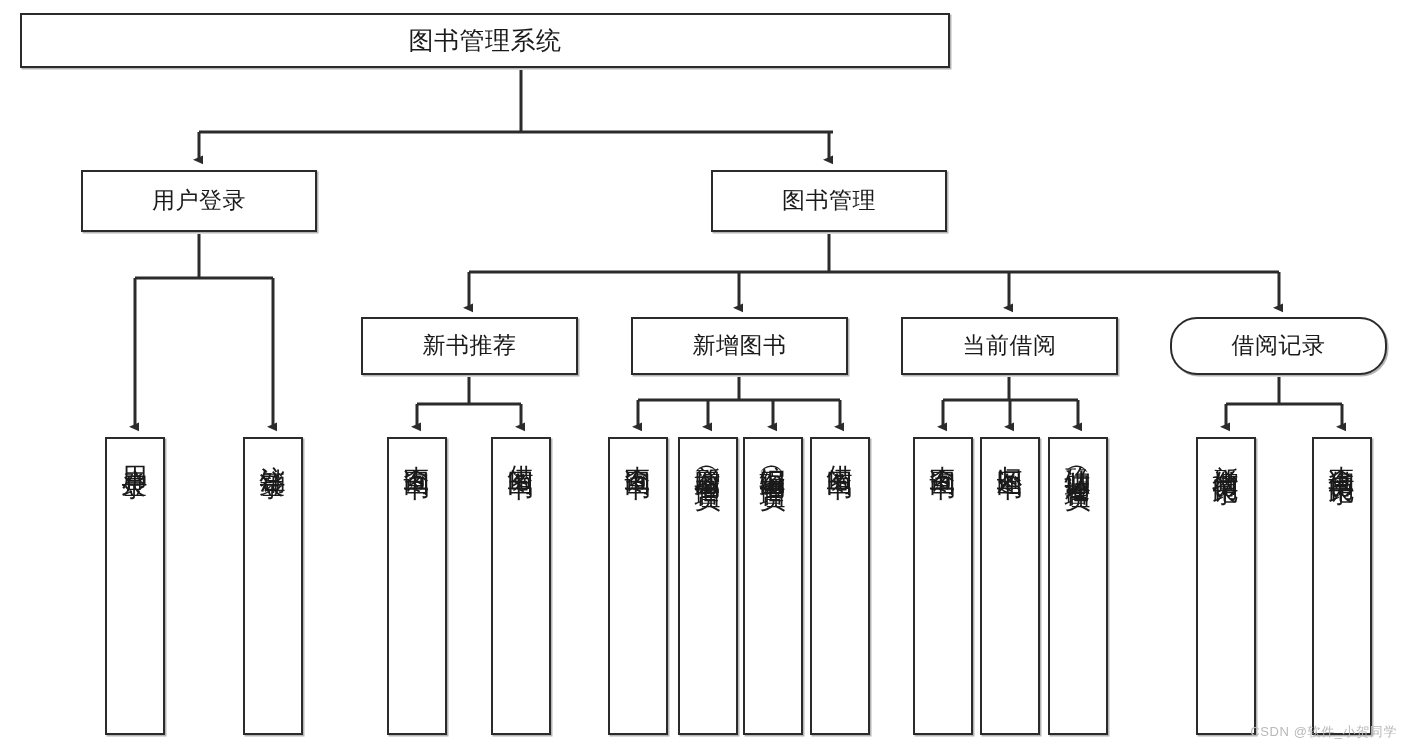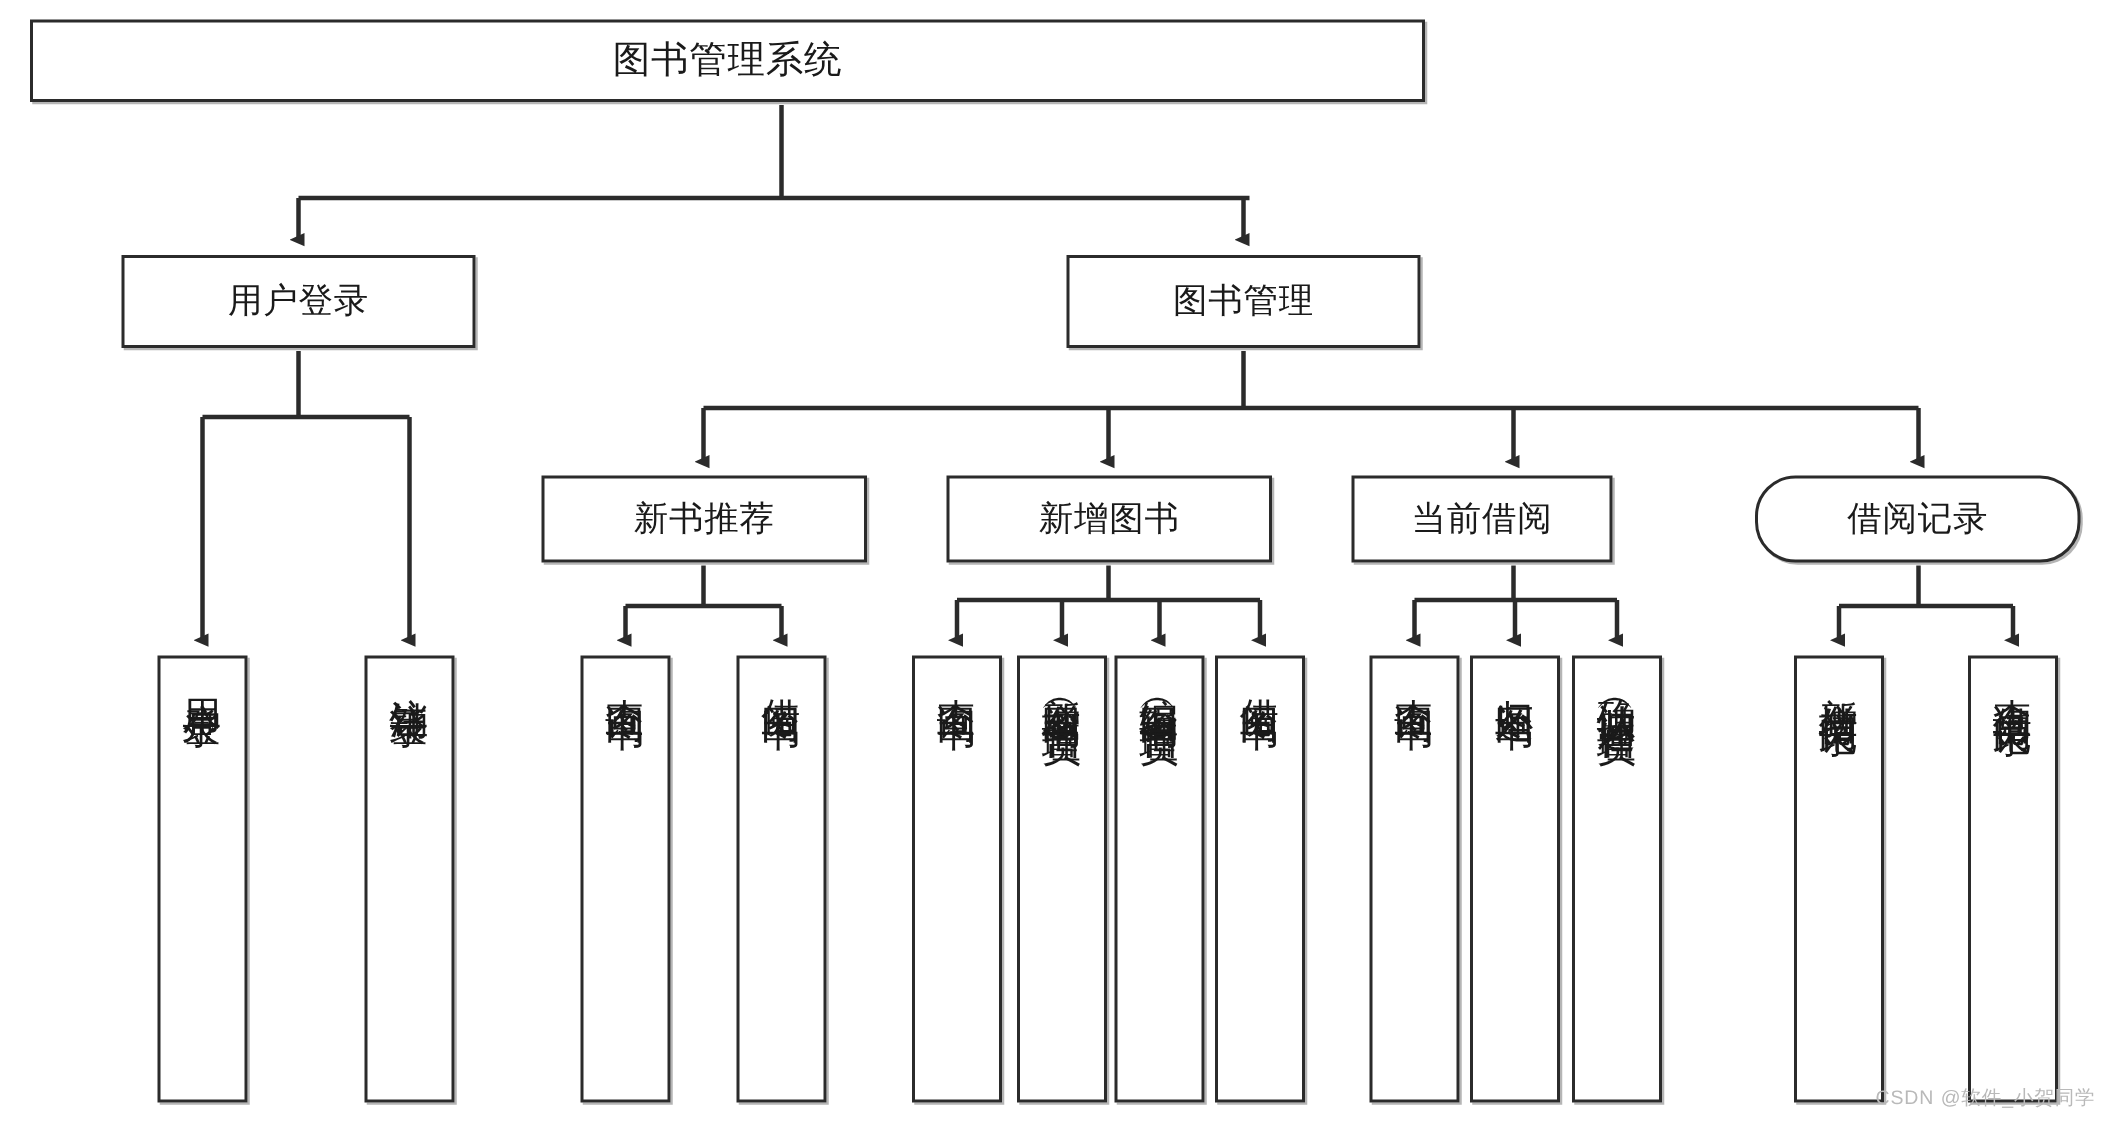--- a/index.html
+++ b/index.html
@@ -139,21 +139,21 @@
   </div>
 
   <div class="node horiz" style="left:711px; top:170px; width:236px; height:62px;">
     <span class="label">图书管理</span>
   </div>
 
   <div class="node horiz" style="left:631px; top:317px; width:217px; height:58px;">
     <span class="label">新增图书</span>
   </div>
 
-  <div class="node horiz" style="left:901px; top:317px; width:174px; height:58px;">
+  <div class="node horiz" style="left:901px; top:317px; width:217px; height:58px;">
     <span class="label">当前借阅</span>
   </div>
 
   <div class="node horiz" style="left:1170px; top:317px; width:217px; height:58px;border-radius:27px;">
     <span class="label">借阅记录</span>
   </div>
 
   <div class="node vert" style="left:105px; top:437px; width:60px; height:298px;">
     <span class="label">用户登录</span>
   </div>

